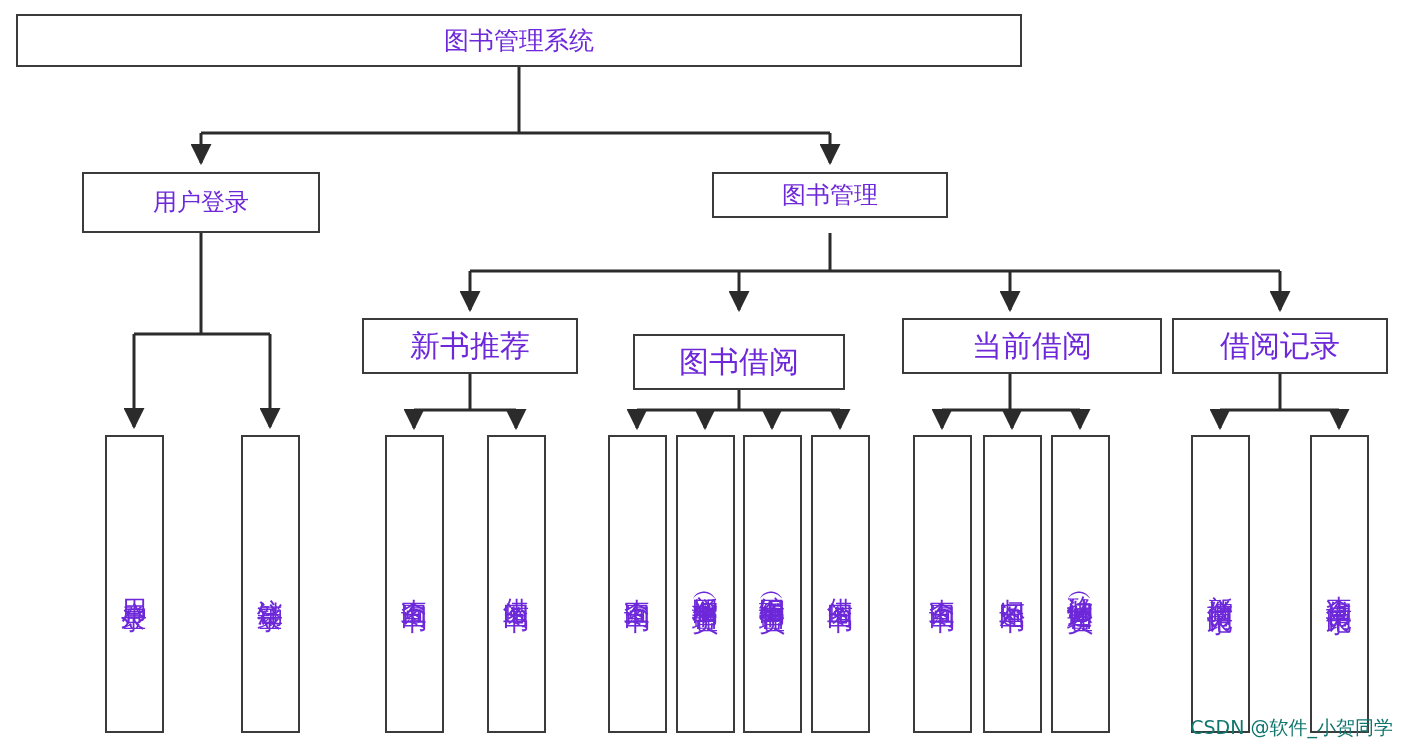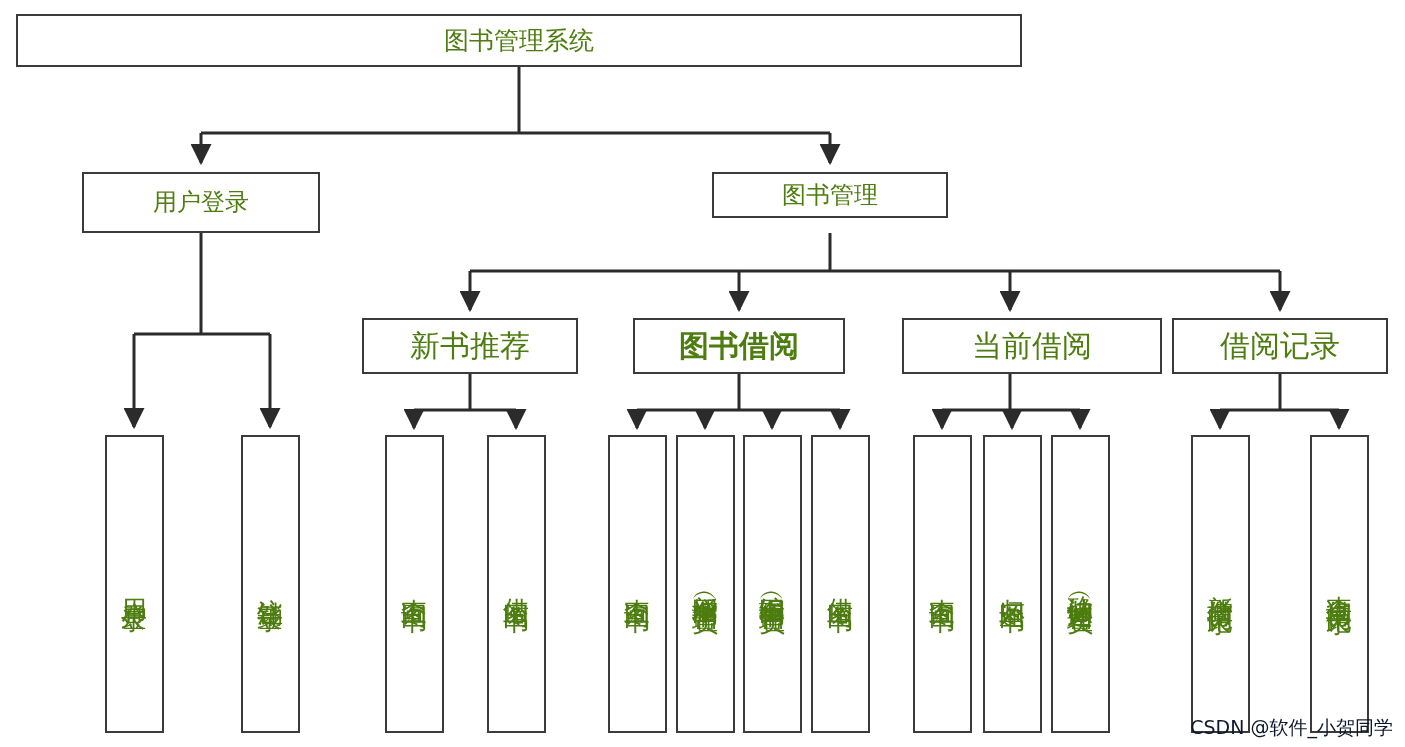--- a/index.html
+++ b/index.html
@@ -30,21 +30,21 @@
     position: absolute;
     box-sizing: border-box;
     background: #ffffff;
     border: 2px solid #3b3b3b;
     display: flex;
     align-items: center;
     justify-content: center;
     z-index: 2;
   }
   .node-label {
-    color: #4d7c0f;
+    color: #6d28d9;
     line-height: 1.18;
     white-space: nowrap;
   }
   .node.level0 .node-label {
     font-size: 25px;
   }
   .node.level1 .node-label {
     font-size: 24px;
   }
   .node.level2 .node-label {
@@ -63,21 +63,21 @@
     line-height: 1;
   }
   .node.leaf.tall-text .node-label {
     letter-spacing: 2px;
   }
   #watermark {
     position: absolute;
     right: 12px;
     bottom: 6px;
     font-size: 19px;
-    color: #0f172a;
+    color: #0f766e;
     z-index: 5;
     white-space: nowrap;
     user-select: none;
   }
 </style>
 </head>
 <body>
 
 <div id="diagram-root">
 
@@ -138,21 +138,21 @@
   <div class="node level1" id="n-user_login" style="left: 82px; top: 172px; width: 238px; height: 61px;">
     <span class="node-label">用户登录</span>
   </div>
   <div class="node level1" id="n-book_manage" style="left: 712px; top: 172px; width: 236px; height: 46px;">
     <span class="node-label">图书管理</span>
   </div>
 
   <div class="node level2" id="n-new_book_rec" style="left: 362px; top: 318px; width: 216px; height: 56px;">
     <span class="node-label">新书推荐</span>
   </div>
-  <div class="node level2" id="n-book_borrow" style="left: 633px; top: 318px; width: 212px; height: 56px; font-weight: bold;">
+  <div class="node level2" id="n-book_borrow" style="left: 633px; top: 334px; width: 212px; height: 56px;">
     <span class="node-label">图书借阅</span>
   </div>
   <div class="node level2" id="n-current_borrow" style="left: 902px; top: 318px; width: 260px; height: 56px;">
     <span class="node-label">当前借阅</span>
   </div>
   <div class="node level2" id="n-borrow_record" style="left: 1172px; top: 318px; width: 216px; height: 56px;">
     <span class="node-label">借阅记录</span>
   </div>
 
   <div class="node leaf" id="n-leaf_user_login" style="left: 105px; top: 435px; width: 59px; height: 298px;">

